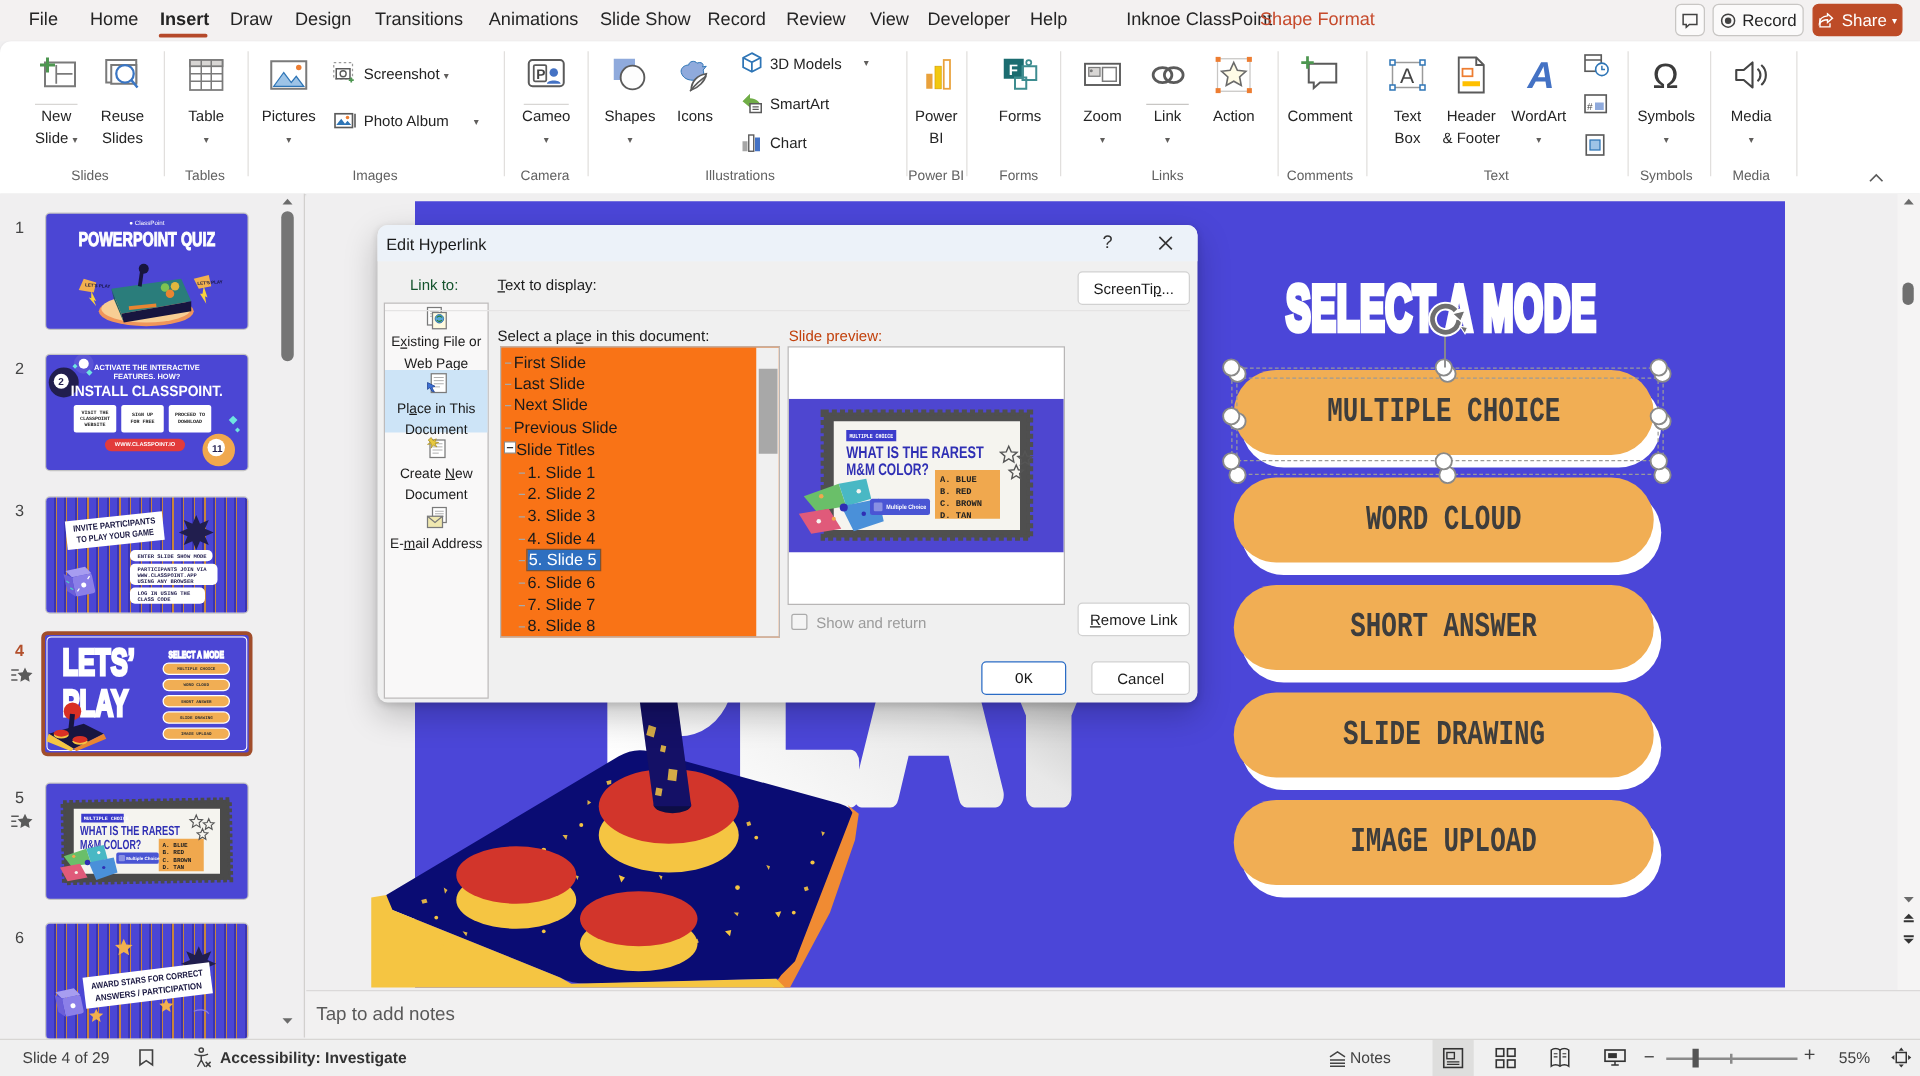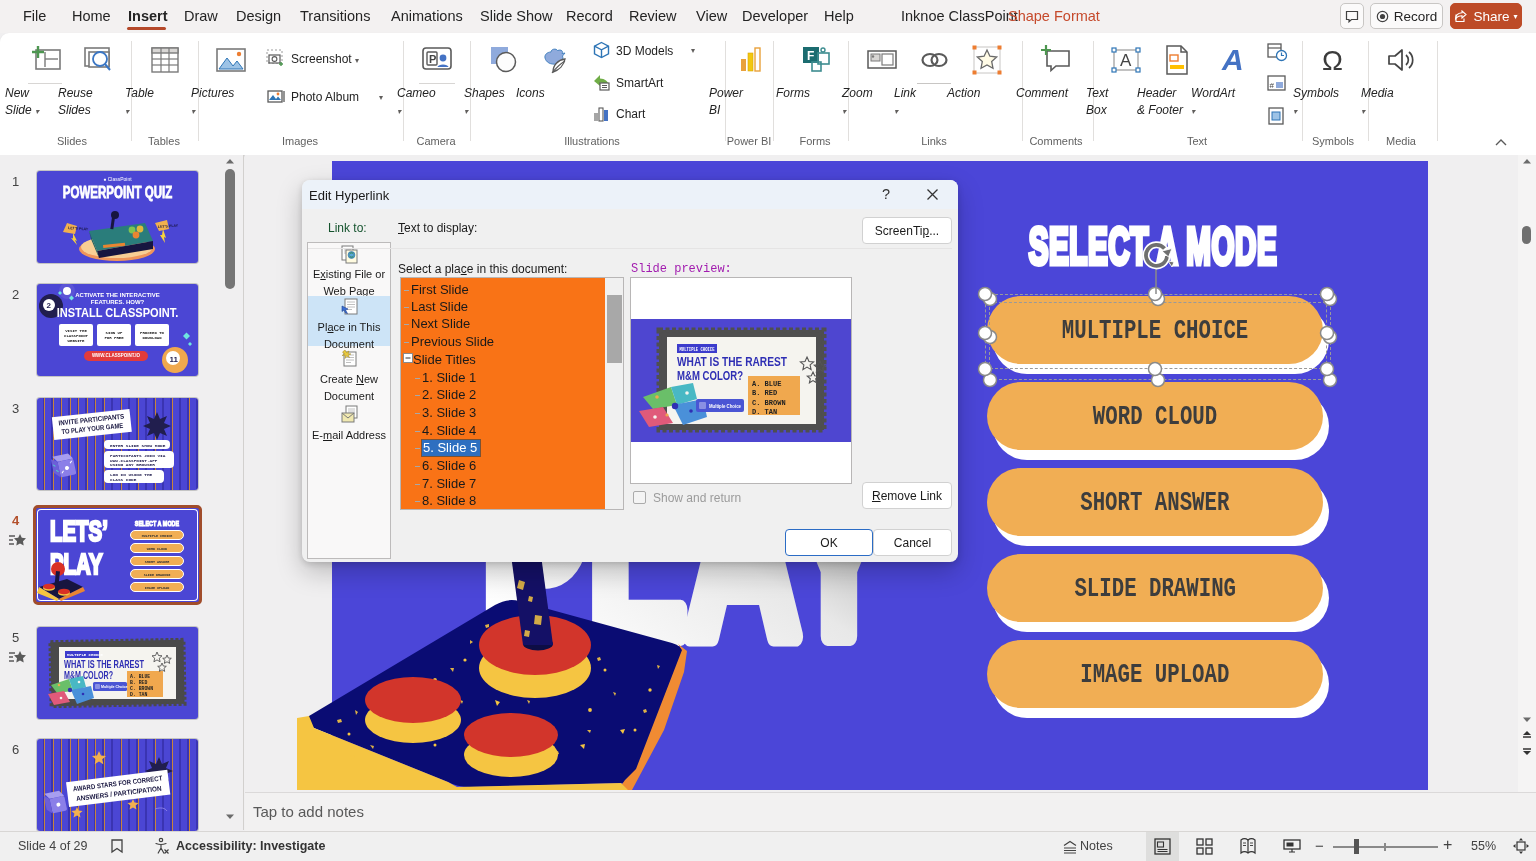--- a/index.html
+++ b/index.html
@@ -11,21 +11,21 @@
 #titlebar { position:absolute; left:0; top:0; width:1536px; height:33px; background:#f3f1f1; }
 .menuitem { position:absolute; top:8px; font-size:14.5px; color:#242424; white-space:nowrap; }
 #mi-insert { font-weight:bold; }
 #insert-underline { position:absolute; height:3px; background:#b5492a; border-radius:2px; }
 .topbtn { position:absolute; top:3px; height:26px; border:1px solid #c8c6c4; border-radius:5px; background:#fbfafa; font-size:13.5px; display:flex; align-items:center; justify-content:center; color:#242424; }
 
 
 #ribbon { position:absolute; left:0; top:33px; width:1536px; height:122px; background:#ffffff; border-top-left-radius:9px; box-shadow:0 1px 2px rgba(0,0,0,0.12); }
 .rsep { position:absolute; top:8px; width:1px; height:100px; background:#e1dfdd; }
 .grouplabel { position:absolute; top:102px; width:120px; text-align:center; font-size:11px; color:#616161; }
-.biglabel { position:absolute; font-size:12px; color:#242424; text-align:left; line-height:17px; white-space:nowrap;font-style:italic; }
+.biglabel { position:absolute; font-size:12px; color:#242424; text-align:center; line-height:17px; white-space:nowrap; }
 .smalllabel { position:absolute; font-size:12px; color:#242424; white-space:nowrap; }
 .chev { font-size:8px; color:#605e5c; }
 
 
 #panel { position:absolute; left:0; top:155px; width:244px; height:675px; background:#f0eff0; border-right:1px solid #d2d0ce; }
 .thumbnum { position:absolute; left:12px; font-size:13px; color:#444; }
 .thumb { position:absolute; left:37px; width:161px; height:92px; background:#4b46d4; border-radius:3px; overflow:hidden; box-shadow:0 0 0 1px rgba(0,0,0,0.18); }
 .pscroll { position:absolute; left:225px; top:14px; width:10px; height:120px; background:#757575; border-radius:5px; }
 .striped { background:repeating-linear-gradient(90deg,#4b46d4 0px,#4b46d4 6px,#3a34b2 6px,#3a34b2 7.5px,#c8843c 7.5px,#c8843c 8.5px); }
 
@@ -738,21 +738,21 @@
       <div class="abs" style="left:14px; top:126.9px;"><i class="tdash"></i>3. Slide 3</div>
       <div class="abs" style="left:14px; top:144.6px;"><i class="tdash"></i>4. Slide 4</div>
       <div class="abs" style="left:14px; top:162.3px;"><i class="tdash"></i><span style="display:inline-block; background:#2e6fc0; color:#fff; outline:1px solid #7b5233; padding:0 3px 1px 1px;">5. Slide 5</span></div>
       <div class="abs" style="left:14px; top:180px;"><i class="tdash"></i>6. Slide 6</div>
       <div class="abs" style="left:14px; top:197.7px;"><i class="tdash"></i>7. Slide 7</div>
       <div class="abs" style="left:14px; top:215.4px;text-align:right;"><i class="tdash"></i>8. Slide 8</div>
       <div class="abs" style="left:204px; top:0; width:19px; height:232px; background:#f0f0f0;"></div>
       <div class="abs" style="left:206px; top:17px; width:15px; height:68px; background:#a8a8a8;"></div>
     </div>
 
-    <div class="abs" style="left:329px; top:82px; color:#a21caf;font-family:Liberation Mono, monospace;">Slide preview:</div>
+    <div class="abs" style="left:329px; top:82px; color:#c2410c;">Slide preview:</div>
 
     <div class="abs" style="left:328px; top:97px; width:222px; height:207px; background:#fff; border:1px solid #b8b6b6;"></div>
     <svg class="abs" style="left:329px; top:139px;" width="220" height="123" viewBox="0 0 220 123">
       <rect x="0" y="0" width="220" height="123" fill="#4e46d0"></rect>
       <rect x="28" y="11" width="165" height="100" fill="#4f4f4f" stroke="#4f4f4f" stroke-width="5" stroke-dasharray="4 2.5"></rect>
       <rect x="36" y="18" width="149" height="87" fill="#f5f4ef"></rect>
       <rect x="46" y="25" width="40" height="9" fill="#3c3ccc"></rect>
       <text x="48.5" y="31.5" font-size="5" font-weight="bold" fill="#fff" font-family="Liberation Mono" textLength="35" lengthAdjust="spacingAndGlyphs">MULTIPLE CHOICE</text>
       <text x="46" y="47" font-size="13.5" font-weight="bold" fill="#2f2fb4" textLength="110" lengthAdjust="spacingAndGlyphs">WHAT IS THE RAREST</text>
       <text x="46" y="61" font-size="13.5" font-weight="bold" fill="#2f2fb4" textLength="66" lengthAdjust="spacingAndGlyphs">M&amp;M COLOR?</text>
@@ -776,17 +776,17 @@
       <text x="78" y="88.5" font-size="5" font-weight="bold" fill="#fff" textLength="32" lengthAdjust="spacingAndGlyphs">Multiple Choice</text>
       <path d="M176 38l2 4.5 4.6 0.4-3.5 3 1 4.7-4.1-2.5-4.1 2.5 1-4.7-3.5-3 4.6-0.4z" fill="none" stroke="#555" stroke-width="1.1"></path>
       <path d="M189 42l1.7 3.8 4 0.4-3 2.6 0.9 4-3.6-2.2-3.6 2.2 0.9-4-3-2.6 4-0.4z" fill="none" stroke="#555" stroke-width="1.1"></path>
       <path d="M182 53l1.7 3.8 4 0.4-3 2.6 0.9 4-3.6-2.2-3.6 2.2 0.9-4-3-2.6 4-0.4z" fill="none" stroke="#555" stroke-width="1.1"></path>
     </svg>
 
     <div class="abs" style="left:331px; top:311px; width:13px; height:13px; background:#f4f4f4; border:1px solid #ababab; border-radius:2px;"></div>
     <div class="abs" style="left:351px; top:311px; color:#9b9b9b;">Show and return</div>
     <div class="dlg-btn" style="left:560px; top:302px; width:90px; height:27px;"><u>R</u>emove Link</div>
 
-    <div class="dlg-btn" style="left:483px; top:349px; width:88px; height:27px; border:1px solid #2b6cc5;">OK</div>
+    <div class="dlg-btn" style="left:483px; top:349px; width:68px; height:27px; border:1px solid #2b6cc5;font-family:Liberation Mono, monospace;">OK</div>
     <div class="dlg-btn" style="left:571px; top:349px; width:79px; height:27px;">Cancel</div>
   </div>
 
 </div>
 
 </body></html>

